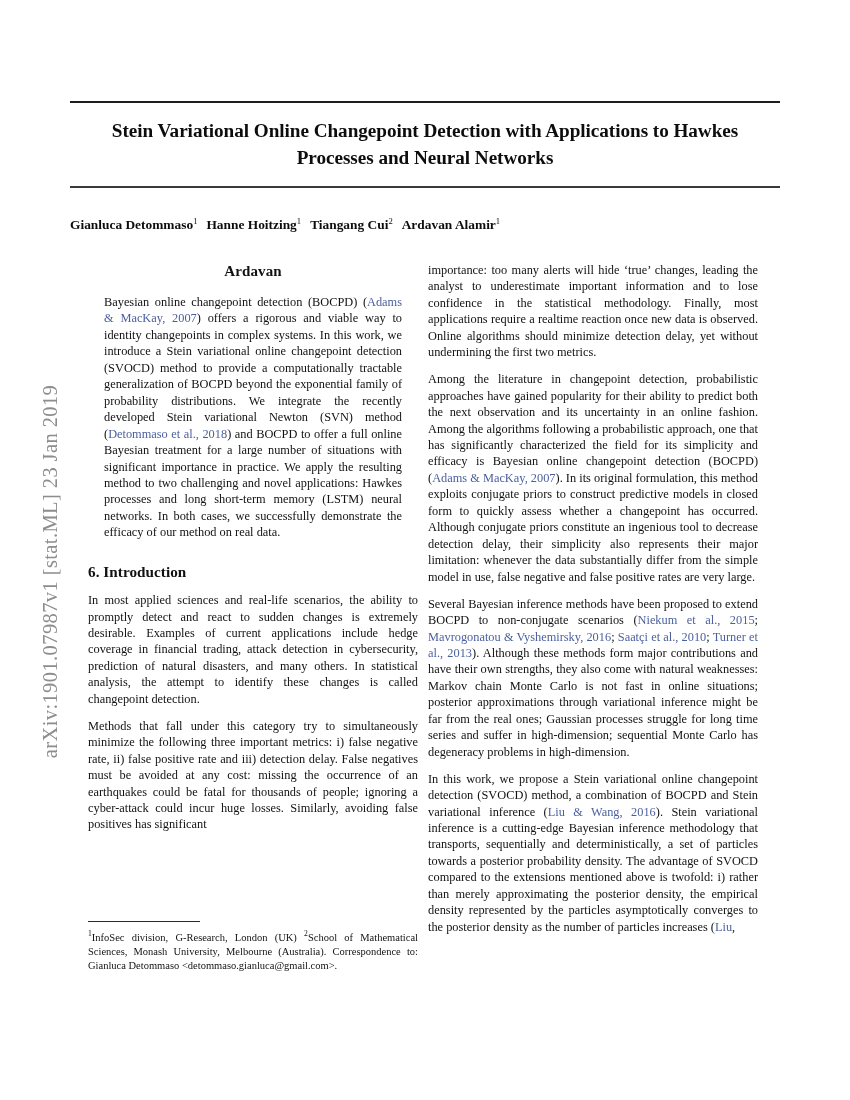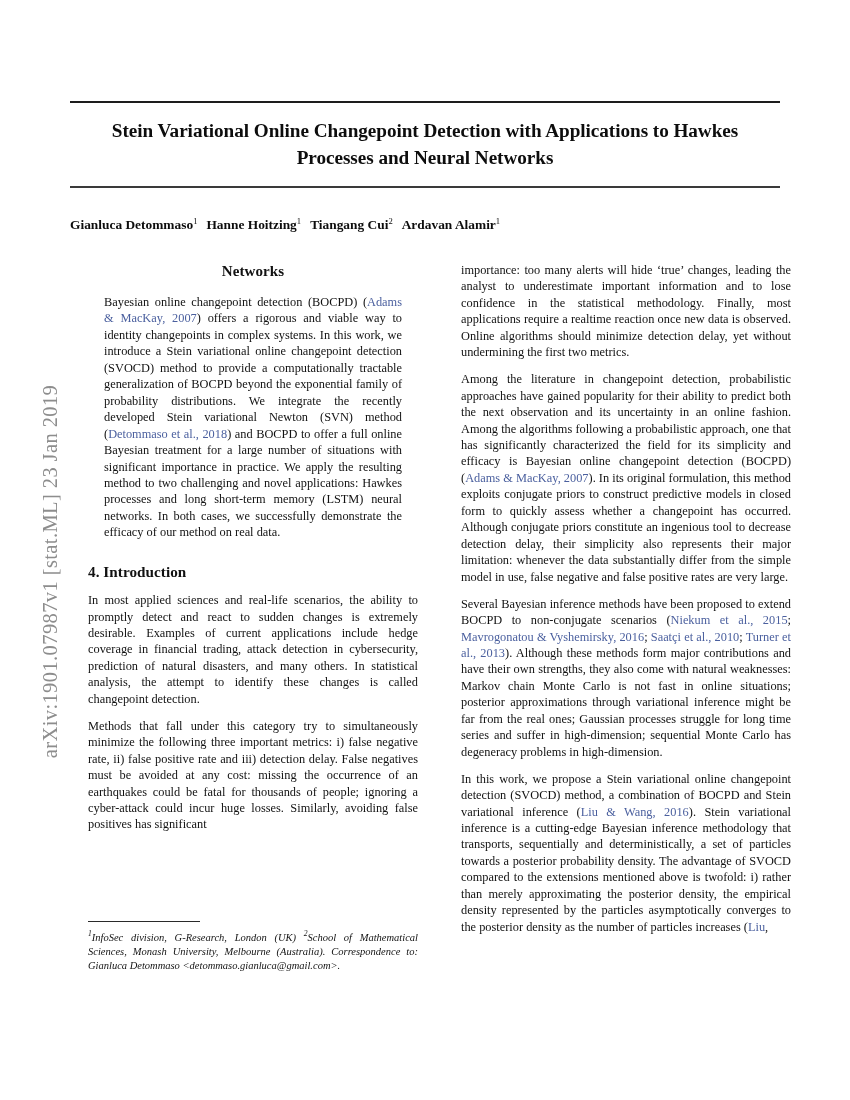--- a/index.html
+++ b/index.html
@@ -90,21 +90,21 @@
     position: absolute;
     top: 262px;
     width: 330px;
     font-size: 12.35px;
     line-height: 1.333;
     text-align: justify;
     text-justify: inter-word;
     hyphens: manual;
   }
   #col-left  { left: 18px;  }
-  #col-right { left: 358px; margin-left: 33px; }
+  #col-right { left: 358px; }
 
   #abstract-heading {
     text-align: center;
     font-weight: bold;
     font-size: 15px;
     margin: 0 0 12px 0;
     letter-spacing: 0.1px;
   }
 
   .abstract-body {
@@ -137,21 +137,20 @@
   #footnote .fn-rule {
     width: 112px; height: 0;
     border-top: 1.1px solid #2a2a2a;
     margin-bottom: 7px;
   }
   #footnote .fn-text {
     font-size: 10.5px;
     line-height: 1.335;
     text-align: justify;
     color: #121212;
-    font-style: italic;
   }
   #footnote .fn-text .sup { font-size: 7.6px; }
 </style>
 </head>
 <body>
 
 <div id="arxiv-stamp">
   <div class="vtext">arXiv:1901.07987v1  [stat.ML]  23 Jan 2019</div>
 </div>
 
@@ -159,25 +158,25 @@
 
   <div class="rule-top"></div>
 
   <div id="paper-title">Stein Variational Online Changepoint Detection with Applications to Hawkes Processes and Neural Networks</div>
 
   <div class="rule-under-title"></div>
 
   <div id="author-line"><span class="author">Gianluca Detommaso<span class="sup">1</span></span><span class="sep"></span><span class="author">Hanne Hoitzing<span class="sup">1</span></span><span class="sep"></span><span class="author">Tiangang Cui<span class="sup">2</span></span><span class="sep"></span><span class="author">Ardavan Alamir<span class="sup">1</span></span></div>
 
   <div class="col" id="col-left">
-    <div id="abstract-heading">Networks</div>
+    <div id="abstract-heading">Ardavan</div>
     <div class="abstract-body">
       <p class="para" id="abstract-para"><span>Bayesian online changepoint detection (BOCPD) (</span><span class="cite">Adams &amp; MacKay, 2007</span><span>) offers a rigorous and viable way to identity changepoints in complex systems. In this work, we introduce a Stein variational online changepoint detection (SVOCD) method to provide a computationally tractable generalization of BOCPD beyond the exponential family of probability distributions. We integrate the recently developed Stein variational Newton (SVN) method (</span><span class="cite">Detommaso et al., 2018</span><span>) and BOCPD to offer a full online Bayesian treatment for a large number of situations with significant importance in practice. We apply the resulting method to two challenging and novel applications: Hawkes processes and long short-term memory (LSTM) neural networks. In both cases, we successfully demonstrate the efficacy of our method on real data.</span></p>
     </div>
-    <h2 class="section-heading">4. Introduction</h2>
+    <h2 class="section-heading">6. Introduction</h2>
     <div id="intro-paras">
         <p class="para"><span>In most applied sciences and real-life scenarios, the ability to promptly detect and react to sudden changes is extremely desirable. Examples of current applications include hedge coverage in financial trading, attack detection in cybersecurity, prediction of natural disasters, and many others. In statistical analysis, the attempt to identify these changes is called </span><span class="it">changepoint detection</span><span>.</span></p>
         <p class="para"><span>Methods that fall under this category try to simultaneously minimize the following three important metrics: i) false negative rate, ii) false positive rate and iii) detection delay. False negatives must be avoided at any cost: missing the occurrence of an earthquakes could be fatal for thousands of people; ignoring a cyber-attack could incur huge losses. Similarly, avoiding false positives has significant</span></p>
       </div>
   </div>
 
   <div class="col" id="col-right">
     <div id="right-paras">
         <p class="para"><span>importance: too many alerts will hide ‘true’ changes, leading the analyst to underestimate important information and to lose confidence in the statistical methodology. Finally, most applications require a realtime reaction once new data is observed. Online algorithms should minimize detection delay, yet without undermining the first two metrics.</span></p>
         <p class="para"><span>Among the literature in changepoint detection, probabilistic approaches have gained popularity for their ability to predict both the next observation and its uncertainty in an online fashion. Among the algorithms following a probabilistic approach, one that has significantly characterized the field for its simplicity and efficacy is </span><span class="it">Bayesian online changepoint detection</span><span> (BOCPD) (</span><span class="cite">Adams &amp; MacKay, 2007</span><span>). In its original formulation, this method exploits conjugate priors to construct predictive models in closed form to quickly assess whether a changepoint has occurred. Although conjugate priors constitute an ingenious tool to decrease detection delay, their simplicity also represents their major limitation: whenever the data substantially differ from the simple model in use, false negative and false positive rates are very large.</span></p>

